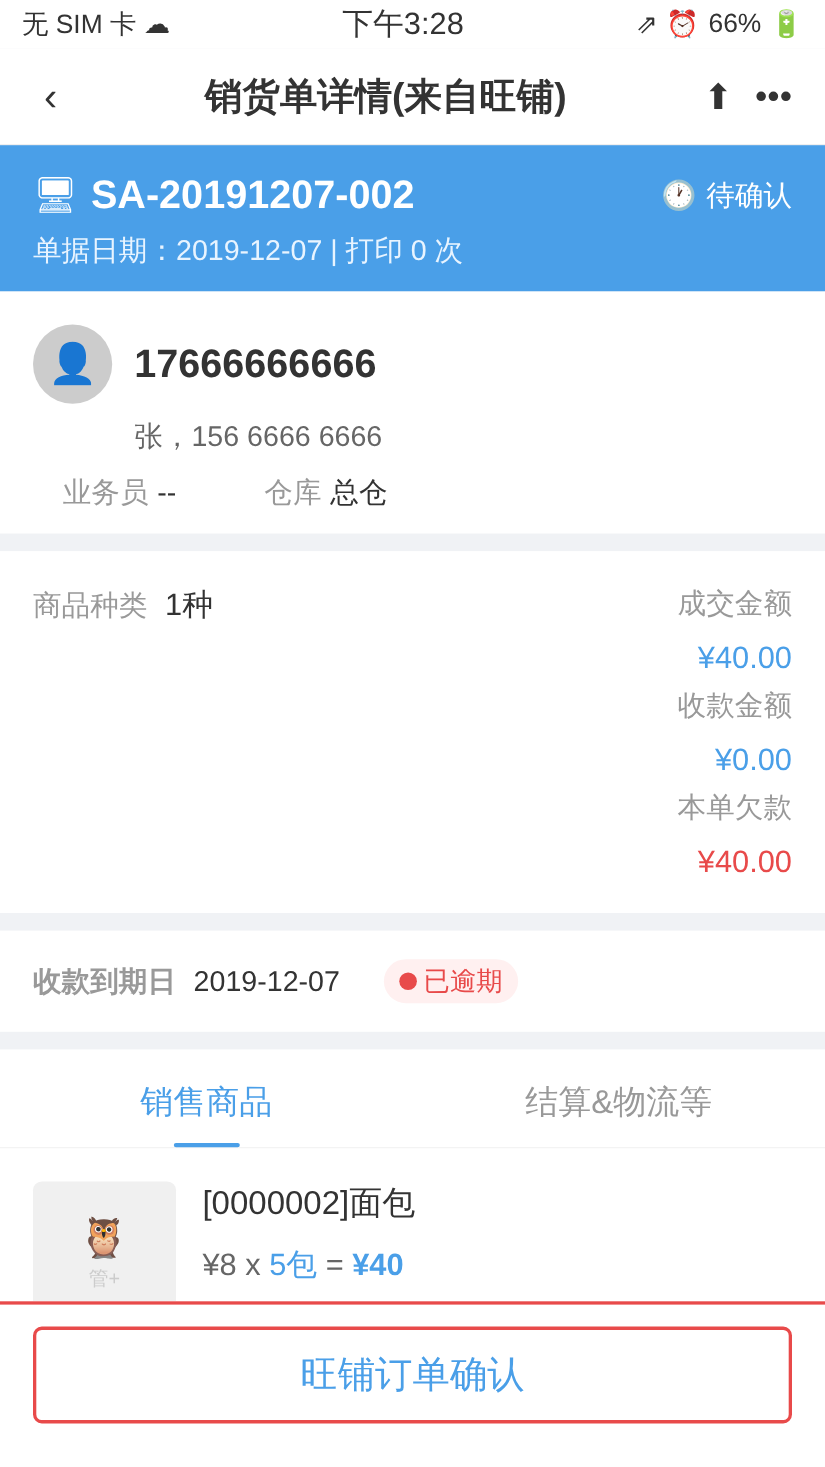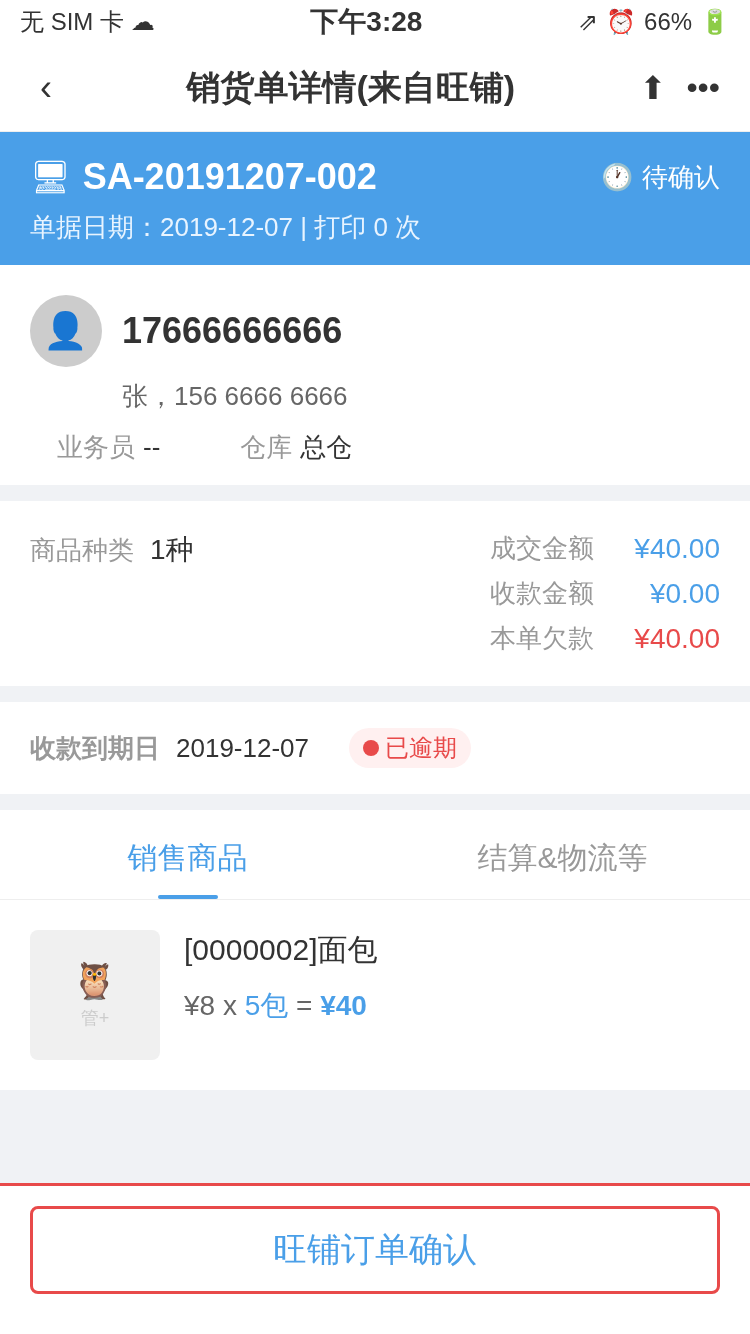--- a/index.html
+++ b/index.html
@@ -19,21 +19,21 @@
       height: 44px;
       background: #fff;
       display: flex;
       align-items: center;
       justify-content: space-between;
       padding: 0 20px;
       font-size: 24px;
       font-weight: 500;
     }
     .status-left { display: flex; align-items: center; gap: 10px; }
-    .status-center { font-size: 28px; font-weight: 700; }
+    .status-center { font-size: 28px; font-weight: 400; }
     .status-right { display: flex; align-items: center; gap: 8px; font-size: 24px; }
 
     
     .nav-bar {
       width: 750px;
       height: 88px;
       background: #fff;
       display: flex;
       align-items: center;
       justify-content: space-between;
@@ -175,22 +175,23 @@
     .summary-label { font-size: 26px; color: #999; }
     .summary-value { font-size: 28px; color: #333; font-weight: 500; }
     .summary-right {
       display: flex;
       flex-direction: column;
       align-items: flex-end;
       gap: 10px;
     }
     .summary-row {
       display: flex;
-      align-items: center;
+      align-items: flex-end;
       gap: 16px;
+      flex-direction: column;
     }
     .amount-label { font-size: 26px; color: #999; }
     .amount-value { font-size: 28px; color: #4a9fe8; font-weight: 500; min-width: 110px; text-align: right; }
     .amount-value.red { color: #e84a4a; }
 
     
     .due-section {
       background: #fff;
       padding: 26px 30px;
       margin-bottom: 16px;

